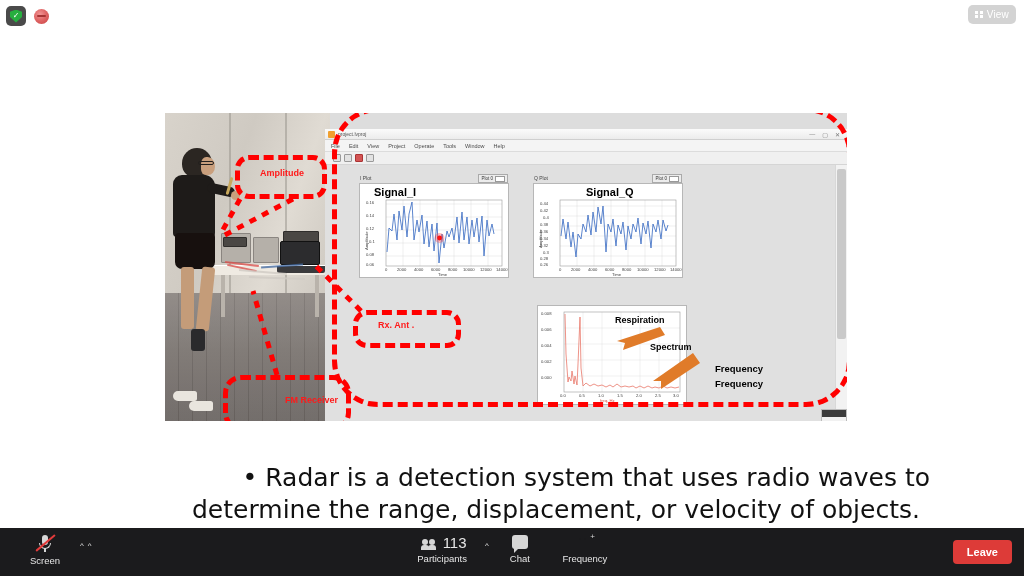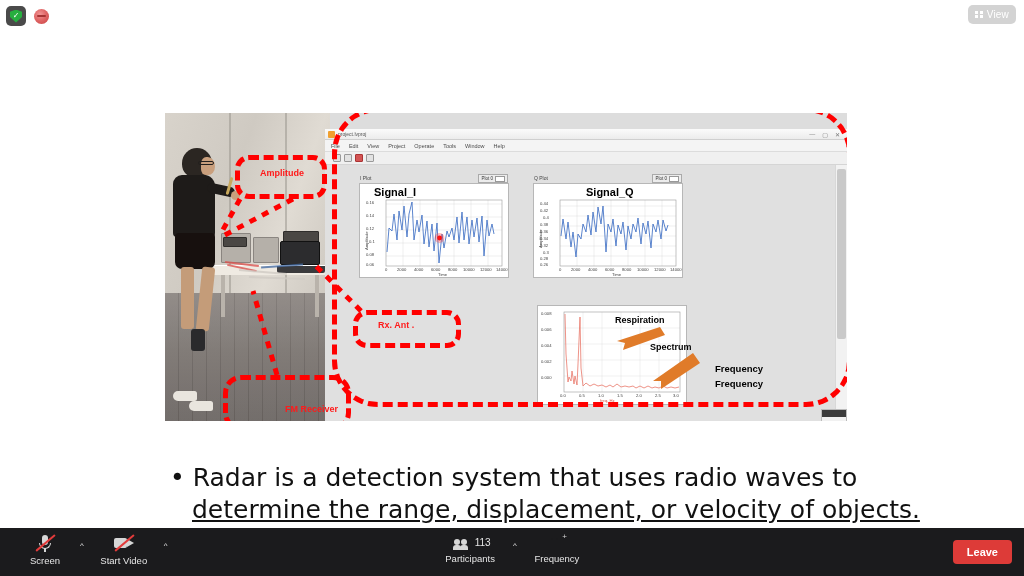--- a/index.html
+++ b/index.html
@@ -134,22 +134,22 @@
   .tb-right{margin-left:auto; display:flex; align-items:center; gap:4px; padding-right:3px;}
   .tb-clock{font-size:4px;color:#ddd; line-height:1.1; text-align:right;}
   .zoom-float{position:absolute; right:0; bottom:0; width:26px; height:28px; background:#f1f1f1; border:1px solid #bbb;}
   .zoom-float .hd{height:7px;background:#3b3b3b;color:#fff;font-size:3.5px;padding-left:2px;}
   .zoom-float .rec{position:absolute;left:6px;top:11px;width:14px;height:14px;border-radius:50%;background:#e8765a;
                    border:2px solid #c94a32;}
 
   
   .bullet-wrap{ position:absolute; left:170px; top:462px; width:760px;}
   .bullet-line{ font-family:"DejaVu Sans", sans-serif; font-size:25px; color:#111; line-height:1.27; }
-  .bullet-line.first{ text-indent:0; }
-  .bullet-line.second{ padding-left:22px;text-decoration:underline; }
+  .bullet-line.first{ text-indent:0;text-align:right; }
+  .bullet-line.second{ padding-left:22px; }
 
   
   .zbar{ position:absolute; left:0; top:528px; width:1024px; height:48px; background:#1b1b1d; }
   .zgroup-left{ position:absolute; left:14px; top:0; height:48px; display:flex; align-items:flex-start; gap:4px;}
   .zitem{ width:62px; display:flex; flex-direction:column; align-items:center; padding-top:5px; }
   .zitem .lbl{ font-size:9.5px; color:#e6e6e6; margin-top:2px; }
   .zitem .lbl.green{ color:#25d366; }
   .caret{ color:#e6e6e6; font-size:8px; padding-top:13px; }
   .zgroup-center{ position:absolute; left:0; right:0; top:0; height:48px; display:flex; justify-content:center; gap:6px;}
   .leave-btn{ position:absolute; right:12px; top:12px; background:#dd3b38; color:#fff;
@@ -160,21 +160,21 @@
   .mic-ico .arc{position:absolute; left:4px; top:10px; width:12px; height:6px; border:1.6px solid #d6d6d6; border-top:none; border-radius:0 0 7px 7px;}
   .mic-ico .stem{position:absolute; left:9.2px; top:15px; width:1.6px; height:4px; background:#d6d6d6;}
   .slash{position:absolute; left:-2px; top:9px; width:25px; height:1.8px; background:#e23b3b; transform:rotate(-40deg); border-radius:1px;}
   .cam-ico{position:relative; width:22px; height:20px;}
   .cam-ico .bdy{position:absolute; left:1px; top:5px; width:13px; height:10px; background:#d6d6d6; border-radius:2px;}
   .cam-ico .tri{position:absolute; left:14px; top:6px; width:0;height:0;
       border-top:4px solid transparent;border-bottom:4px solid transparent;border-left:7px solid #d6d6d6;}
   .ppl-ico{position:relative;width:22px;height:14px; display:flex; align-items:center; justify-content:center; gap:1px;}
   .ppl-ico .p{width:6px;height:6px;border-radius:50%;background:#d6d6d6; position:relative;}
   .ppl-ico .p:after{content:"";position:absolute;left:-1px;top:6px;width:8px;height:5px;background:#d6d6d6;border-radius:3px 3px 0 0;}
-  .count{color:#e6e6e6; font-size:10px; margin-left:3px;}
+  .count{color:#e6e6e6; font-size:15px; margin-left:3px;}
   .chat-ico{width:16px;height:14px;background:#d6d6d6;border-radius:3px; position:relative;}
   .chat-ico:after{content:"";position:absolute;left:2px;top:13px;border-left:5px solid #d6d6d6;border-bottom:5px solid transparent;}
   .share-ico{width:17px;height:17px;background:#25d366;border-radius:2px;position:relative;}
   .share-ico:after{content:"";position:absolute;left:6.5px;top:5px;width:3px;height:8px;background:#0d1f12;}
   .share-ico:before{content:"";position:absolute;left:4px;top:2.5px;width:0;height:0;
      border-left:4px solid transparent;border-right:4px solid transparent;border-bottom:4.5px solid #0d1f12;}
   .rec-ico{width:17px;height:17px;border-radius:50%;border:1.6px solid #d6d6d6; display:flex;align-items:center;justify-content:center;}
   .rec-ico i{width:9px;height:9px;border-radius:50%;background:#d6d6d6;display:block;}
   .react-ico{position:relative;width:18px;height:17px;}
   .react-ico .f{width:14px;height:14px;border-radius:50%;background:#d6d6d6;position:relative;}
@@ -454,21 +454,21 @@
       <div class="reddash" style="left:70px; top:42px; width:92px; height:44px; border-radius:14px;"></div>
       <div class="reddash" style="left:58px; top:262px; width:128px; height:56px; border-radius:18px;"></div>
       <div class="reddash" style="left:188px; top:197px; width:108px; height:38px; border-radius:14px;"></div>
       <svg width="682" height="308" style="position:absolute;left:0;top:0;pointer-events:none;">
         <line x1="75" y1="86" x2="55" y2="122" stroke="#ff0000" stroke-width="5" stroke-dasharray="7 7"></line>
         <line x1="128" y1="86" x2="56" y2="124" stroke="#ff0000" stroke-width="5" stroke-dasharray="7 7"></line>
         <line x1="196" y1="198" x2="150" y2="152" stroke="#ff0000" stroke-width="5" stroke-dasharray="7 7"></line>
         <line x1="112" y1="262" x2="88" y2="178" stroke="#ff0000" stroke-width="5" stroke-dasharray="7 7"></line>
       </svg>
       <div class="red-label" style="left:95px; top:55px;">Amplitude</div>
-      <div class="red-label" style="left:72px; top:291px;padding-left:48px;">FM Receiver</div>
+      <div class="red-label" style="left:72px; top:282px;padding-left:48px;">FM Receiver</div>
       <div class="red-label" style="left:213px; top:207px;">Rx. Ant .</div>
     </div>
 
     <div class="bullet-wrap">
       <div class="bullet-line first">• Radar is a detection system that uses radio waves to</div>
       <div class="bullet-line second">determine the range, displacement, or velocity of objects.</div>
     </div>
   </div>
 
   <div class="zbar">
@@ -478,44 +478,42 @@
         <div class="mic-ico">
           <span class="body"></span>
             <span class="arc"></span>
             <span class="stem"></span>
             <span class="slash"></span>
         </div>
         <div class="lbl">Screen</div>
       </div>
       <div class="caret">^</div>
 
-      <div class="zitem" style="width:72px">
-        <div class="cam-ico">
-          <span class="bdy"></span>
-            <span class="tri"></span>
-            <span class="slash" style="top:9px;left:-1px;width:25px;"></span>
-        </div>
-        <div class="lbl">Start Video</div>
-      </div>
       <div class="caret">^</div>
     </div>
 
     <div class="zgroup-center">
       <div class="zitem" style="width:74px">
         <div style="display:flex; align-items:center; height:18px;">
           <span class="ppl-ico">
               <span class="p"></span>
               <span class="p"></span>
             </span>
           <span class="count">113</span>
         </div>
         <div class="lbl">Participants</div>
       </div>
       <div class="caret">^</div>
 
+      <div class="zitem" style="width:50px">
+        <div style="height:18px; display:flex; align-items:center;">
+          <span class="chat-ico"></span>
+        </div>
+        <div class="lbl">Chat</div>
+      </div>
 
 
 
       <div class="zitem" style="width:68px">
         <div style="height:18px; display:flex; align-items:center;">
           <span class="react-ico"><span class="f"></span><span class="plus">+</span></span>
         </div>
         <div class="lbl">Frequency</div>
       </div>
     </div>

